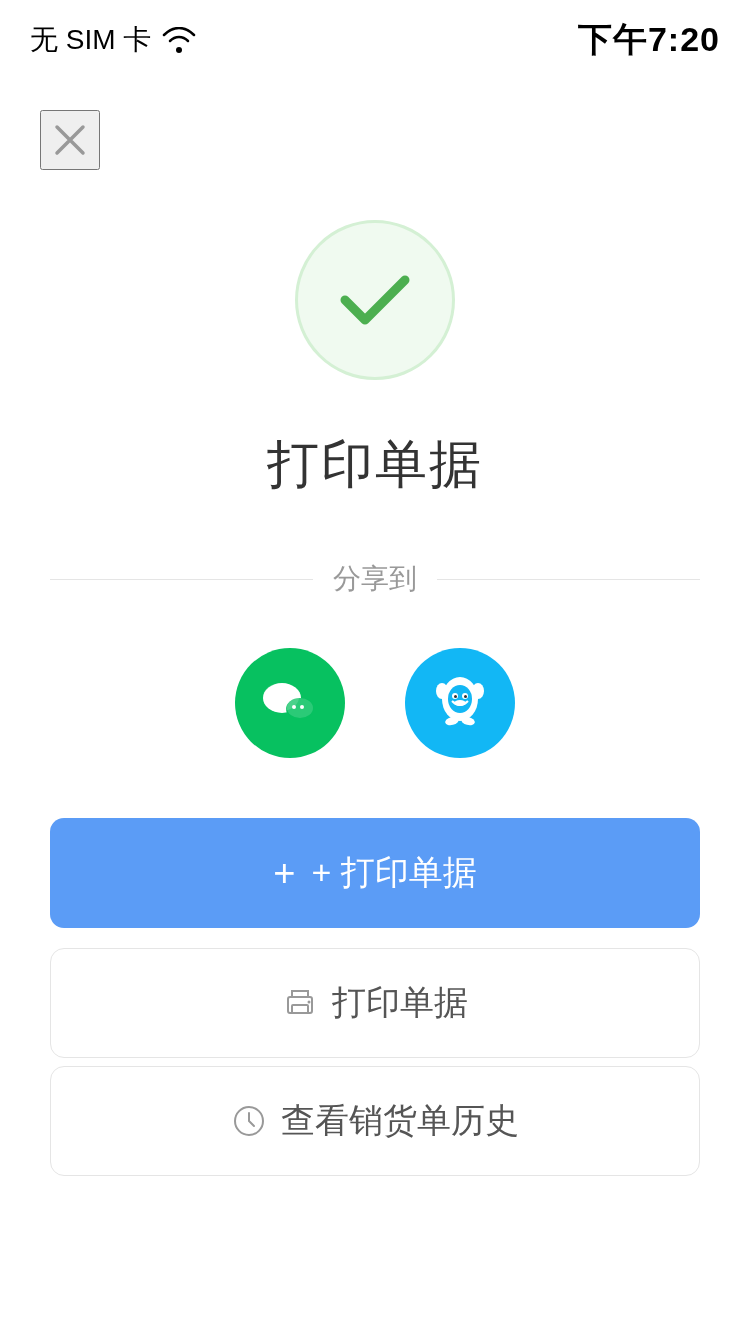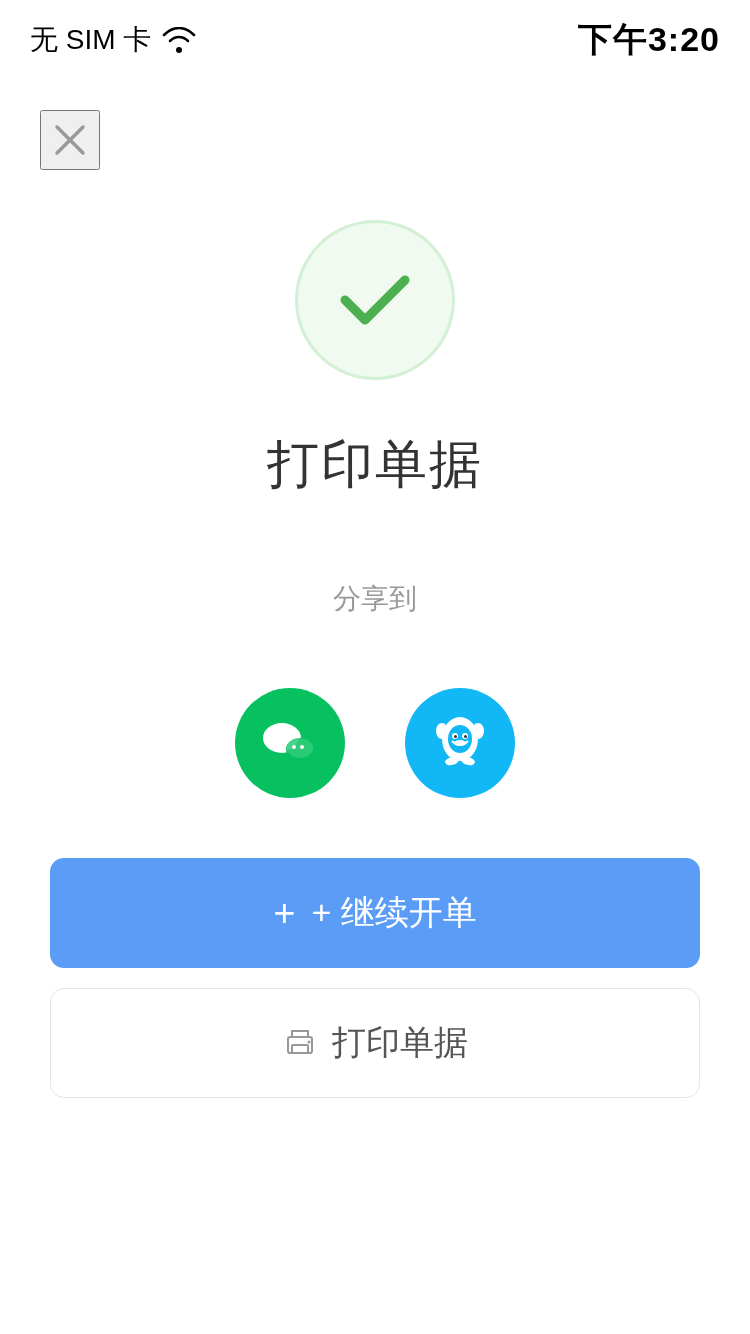--- a/index.html
+++ b/index.html
@@ -141,21 +141,20 @@
     .share-section {
       width: 100%;
       margin-bottom: 50px;
     }
 
     .share-divider {
       display: flex;
       align-items: center;
       gap: 20px;
       margin-bottom: 50px;
-      flex-direction: column;
     }
 
     .divider-line {
       flex: 1;
       height: 1px;
       background: #e5e5e5;
     }
 
     .share-label {
       font-size: 28px;
@@ -240,21 +239,21 @@
 
 <div class="status-bar">
   <div class="status-left">
     <span>无 SIM 卡</span>
     <svg class="wifi-icon" viewBox="0 0 36 26" fill="none" xmlns="http://www.w3.org/2000/svg">
       <path d="M18 20a3 3 0 1 1 0 6 3 3 0 0 1 0-6z" fill="#000"></path>
       <path d="M9 14c2.4-2.4 5.7-3.9 9-3.9s6.6 1.5 9 3.9" stroke="#000" stroke-width="2.5" fill="none" stroke-linecap="round"></path>
       <path d="M3 8C7.8 3.2 12.7 1 18 1s10.2 2.2 15 7" stroke="#000" stroke-width="2.5" fill="none" stroke-linecap="round"></path>
     </svg>
   </div>
-  <div class="status-center">下午3:20</div>
+  <div class="status-center">下午7:20</div>
 </div>
 
 <div class="close-area">
   <button class="close-btn">
     <svg viewBox="0 0 38 38" fill="none" xmlns="http://www.w3.org/2000/svg">
       <path d="M6 6L32 32M32 6L6 32" stroke="#999" stroke-width="3.5" stroke-linecap="round"></path>
     </svg>
   </button>
 </div>
 
@@ -319,29 +318,36 @@
           <ellipse cx="40" cy="50" rx="7" ry="4" fill="white" transform="rotate(15 40 50)"></ellipse>
         </svg>
       </button>
     </div>
   </div>
 
   <div class="action-buttons">
 
     <button class="btn-primary">
       <span class="btn-plus">+</span>
-      <span style="margin-left:4px;">+ 继续开单</span>
+      <span style="margin-left:4px;">+ 打印单据</span>
     </button>
 
     <button class="btn-secondary">
       <svg width="36" height="36" viewBox="0 0 36 36" fill="none">
         <rect x="6" y="12" width="24" height="16" rx="2" stroke="#999" stroke-width="2" fill="none"></rect>
         <path d="M10 12V6h16v6" stroke="#999" stroke-width="2" fill="none"></path>
         <rect x="10" y="20" width="16" height="8" rx="1" fill="none" stroke="#999" stroke-width="2"></rect>
         <circle cx="27" cy="17" r="1.5" fill="#999"></circle>
       </svg>
       <span>打印单据</span>
     </button>
 
+    <button class="btn-secondary">
+      <svg width="36" height="36" viewBox="0 0 36 36" fill="none">
+        <circle cx="18" cy="18" r="14" stroke="#999" stroke-width="2" fill="none"></circle>
+        <path d="M18 10v8l5 5" stroke="#999" stroke-width="2" stroke-linecap="round" stroke-linejoin="round"></path>
+      </svg>
+      <span>查看销货单历史</span>
+    </button>
 
   </div>
 
 </div>
 
 </body></html>

